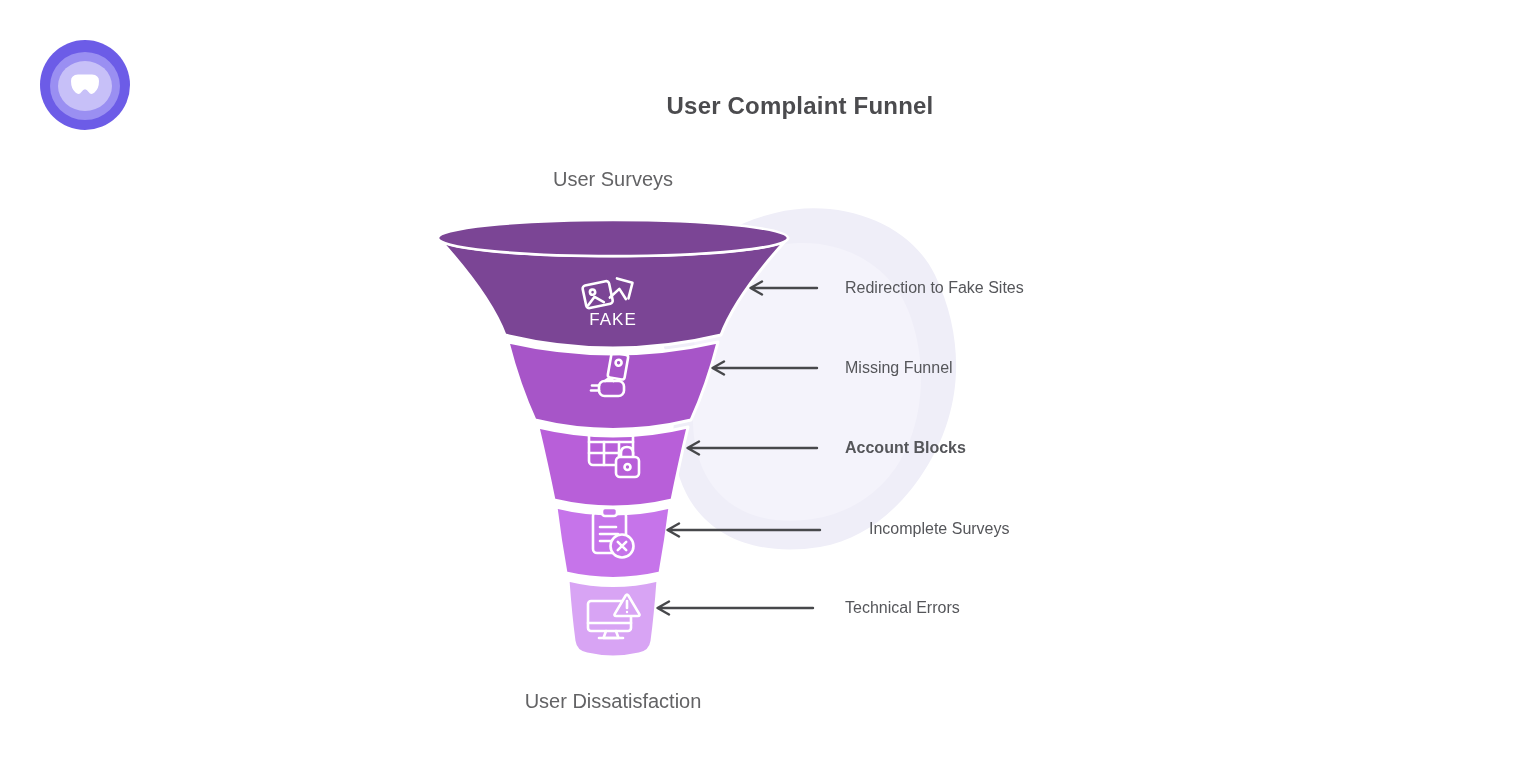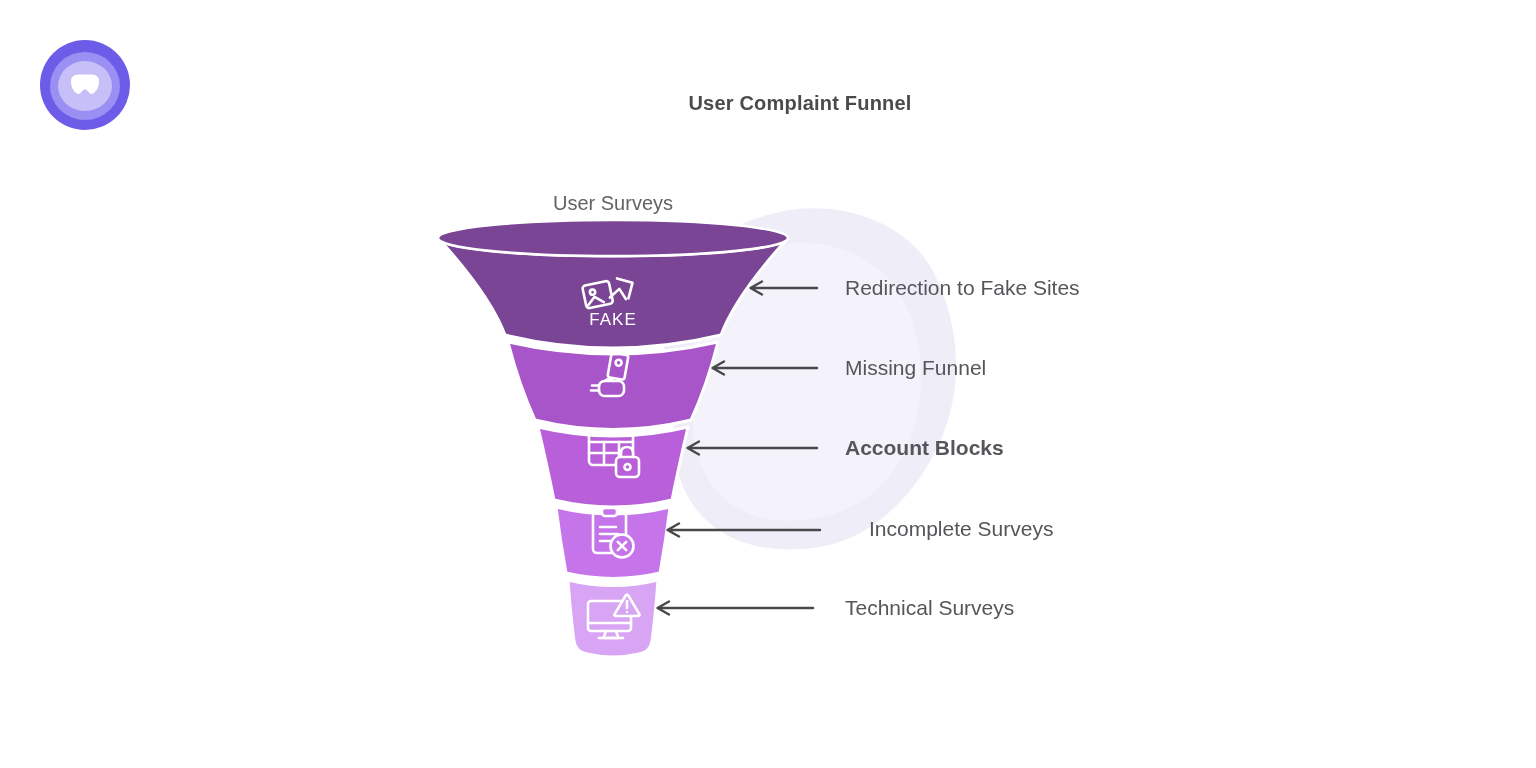--- a/index.html
+++ b/index.html
@@ -4,42 +4,42 @@
 <style>
   html,body { margin:0; padding:0; background:#ffffff; }
   .canvas {
     position:relative; width:1536px; height:768px; overflow:hidden;
     background:#ffffff;
     font-family:"Liberation Sans", sans-serif;
   }
   .logo { position:absolute; left:40px; top:40px; width:90px; height:90px; }
   .title {
     position:absolute; left:420px; top:92px; width:760px;
-    text-align:center; font-size:20px; font-weight:700; color:#4b4b4e;
+    text-align:center; font-size:24px; font-weight:700; color:#4b4b4e;
     letter-spacing:0.2px;
   }
   .axis-label {
     position:absolute; width:400px; text-align:center;
     font-size:20px; color:#636365;
   }
-  .top-label { left:413px; top:168px;margin-top:24px; }
+  .top-label { left:413px; top:168px; }
   .bottom-label { left:413px; top:690px; }
   .funnel-svg { position:absolute; left:420px; top:205px; width:560px; height:470px; }
   .band { stroke:#ffffff; stroke-width:3; stroke-linejoin:round; }
   .rim  { stroke:#ffffff; stroke-width:2.5; }
   .ic   { stroke:#ffffff; stroke-width:2.6; fill:none; stroke-linecap:round; stroke-linejoin:round; }
   .ic-fill { stroke:#ffffff; stroke-width:2.6; stroke-linecap:round; stroke-linejoin:round; }
   .arrow { fill:none; stroke-width:2.4; stroke-linecap:round; stroke-linejoin:round; }
   .badge-text {
     fill:#ffffff; font-family:"Liberation Sans", sans-serif;
     font-size:17px; letter-spacing:1px; text-anchor:middle; font-weight:500;
   }
   .slabel {
     position:absolute; left:845px; height:24px; line-height:24px;
-    font-size:21px; color:#55565a; white-space:nowrap;
+    font-size:16px; color:#55565a; white-space:nowrap;
   }
   .slabel-1 { top:276px; } .slabel-2 { top:356px; } .slabel-3 { top:436px;font-weight:bold; }
   .slabel-4 { top:517px;margin-left:24px; } .slabel-5 { top:596px; }
 </style>
 </head>
 <body>
 
 <div class="canvas">
 
   <svg class="logo" viewBox="0 0 90 90" aria-hidden="true">
@@ -128,16 +128,17 @@
     <path class="arrow" d="M 397 163 L 293 163 M 304 156.5 L 292.5 163 L 304 169.5" stroke="#47484B"></path>
     <path class="arrow" d="M 397 243 L 268 243 M 279 236.5 L 267.5 243 L 279 249.5" stroke="#47484B"></path>
     <path class="arrow" d="M 400 325 L 248 325 M 259 318.5 L 247.5 325 L 259 331.5" stroke="#47484B"></path>
     <path class="arrow" d="M 393 403 L 238 403 M 249 396.5 L 237.5 403 L 249 409.5" stroke="#47484B"></path>
   </svg>
 
   <div class="slabel slabel-1">Redirection to Fake Sites</div>
   <div class="slabel slabel-2">Missing Funnel</div>
   <div class="slabel slabel-3">Account Blocks</div>
   <div class="slabel slabel-4">Incomplete Surveys</div>
-  <div class="slabel slabel-5">Technical Surveys</div>
+  <div class="slabel slabel-5">Technical Errors</div>
 
+  <div class="axis-label bottom-label">User Dissatisfaction</div>
 
 </div>
 
 </body></html>

